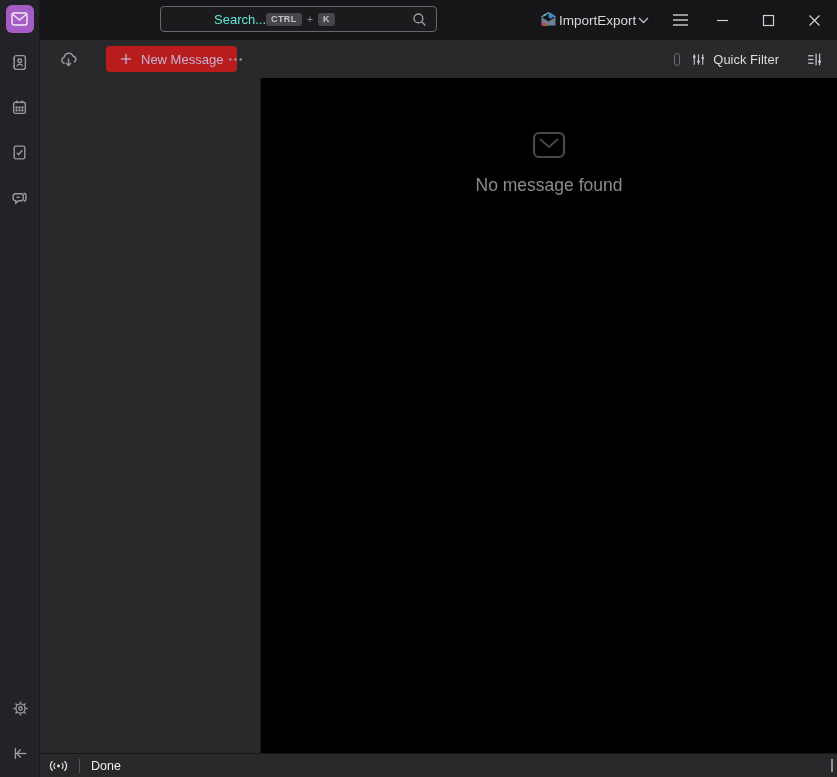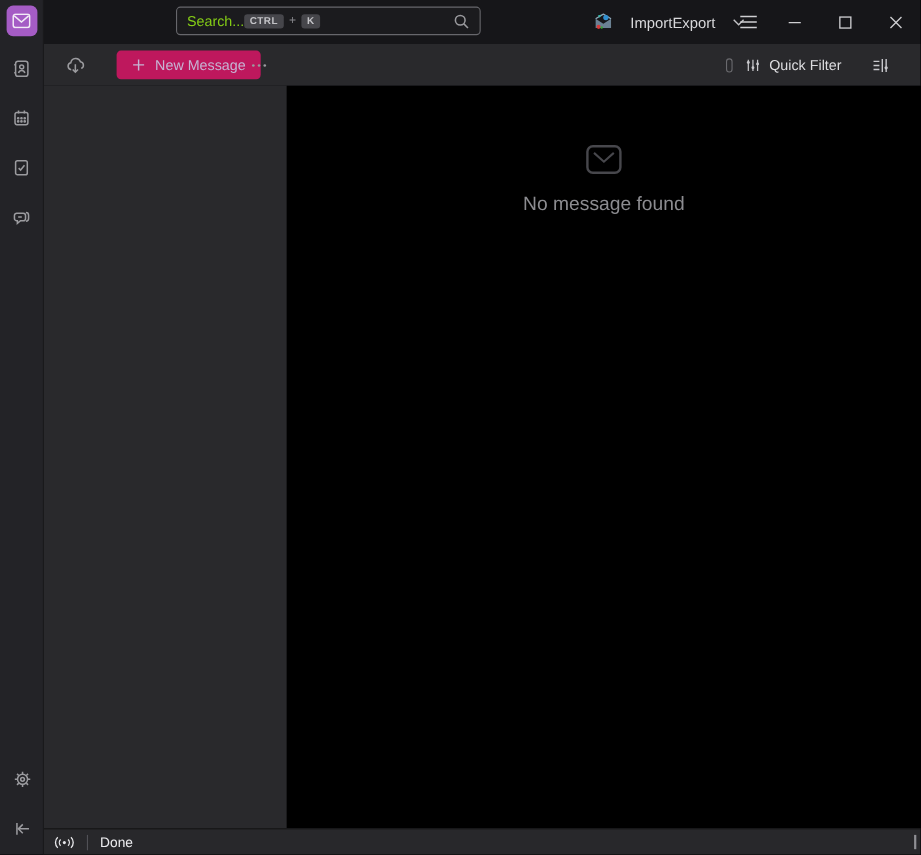--- a/index.html
+++ b/index.html
@@ -37,32 +37,32 @@
   
   .top-toolbar {
     left: 40px; top: 0; width: 797px; height: 40px;
     background: #161619;
   }
   .search-box {
     position: absolute; left: 120px; top: 6px; width: 277px; height: 26px;
     border: 1px solid #67676c; border-radius: 4px; background: #1b1b1e;
     display: flex; align-items: center; padding: 0 9px; cursor: text;
   }
-  .search-placeholder { color: #84cc16; font-size: 13px; }
+  .search-placeholder { color: #5eead4; font-size: 13px; margin-left: 44px; }
   .kbd-badge {
     background: #46464b; color: #c3c3c7; font-size: 9px; font-weight: bold;
     padding: 2px 5px; border-radius: 3px; letter-spacing: .4px; line-height: 1;
   }
   .kbd-first { }
   .kbd-sep { color: #85858a; font-size: 11px; margin: 0 5px; }
   .search-spacer { flex: 1; }
 
   .account-btn {
     position: absolute; left: 492px; top: 0; height: 40px;
-    display: flex; align-items: center; gap: 16px; padding: 0 8px; cursor: pointer;
+    display: flex; align-items: center; gap: 2px; padding: 0 8px; cursor: pointer;
   }
   .account-label { color: #d8d8db; font-size: 13.5px; }
 
   .menu-btn {
     position: absolute; left: 620px; top: 5px; width: 40px; height: 30px;
     display: flex; align-items: center; justify-content: center; cursor: pointer;
     border-radius: 4px;
   }
   .win-controls {
     position: absolute; right: 0; top: 0; height: 40px; display: flex;
@@ -77,32 +77,32 @@
     left: 40px; top: 40px; width: 797px; height: 38px;
     background: #29292c;
   }
   .get-messages-btn {
     position: absolute; left: 16px; top: 7px; width: 24px; height: 24px;
     display: flex; align-items: center; justify-content: center; cursor: pointer;
     border-radius: 4px;
   }
   .new-message-btn {
     position: absolute; left: 66px; top: 6px; height: 26px; padding: 0 14px;
-    background: #be185d; border: none; border-radius: 4px;
+    background: #b91c1c; border: none; border-radius: 4px;
     color: #c6b4d4; font-size: 13px; font-family: inherit;
     display: flex; align-items: center; gap: 9px; cursor: pointer;
   }
   .more-btn {
     position: absolute; left: 182px; top: 7px; width: 26px; height: 24px;
     display: flex; align-items: center; justify-content: center; cursor: pointer;
     border-radius: 4px;
   }
   .filter-area {
     position: absolute; right: 0; top: 0; height: 38px;
-    display: flex; align-items: center; padding-right: 24px;
+    display: flex; align-items: center; padding-right: 10px;
   }
   .splitter-grip {
     width: 6px; height: 13px; border: 1px solid #6a6a6e; border-radius: 3px;
     cursor: col-resize;
   }
   .quick-filter-btn {
     display: flex; align-items: center; gap: 7px; margin-left: 9px;
     cursor: pointer; padding: 4px 2px; border-radius: 4px;
   }
   .quick-filter-label { color: #dcdcdf; font-size: 13px; }

